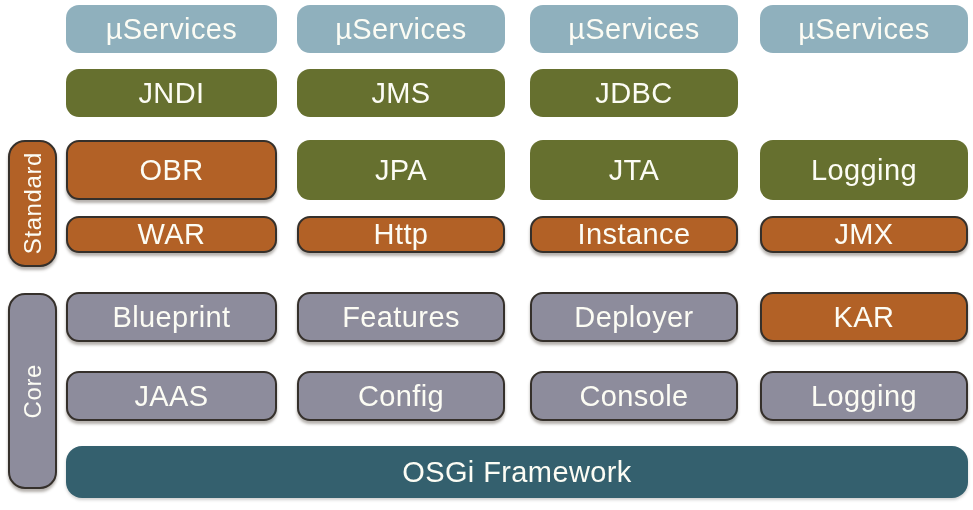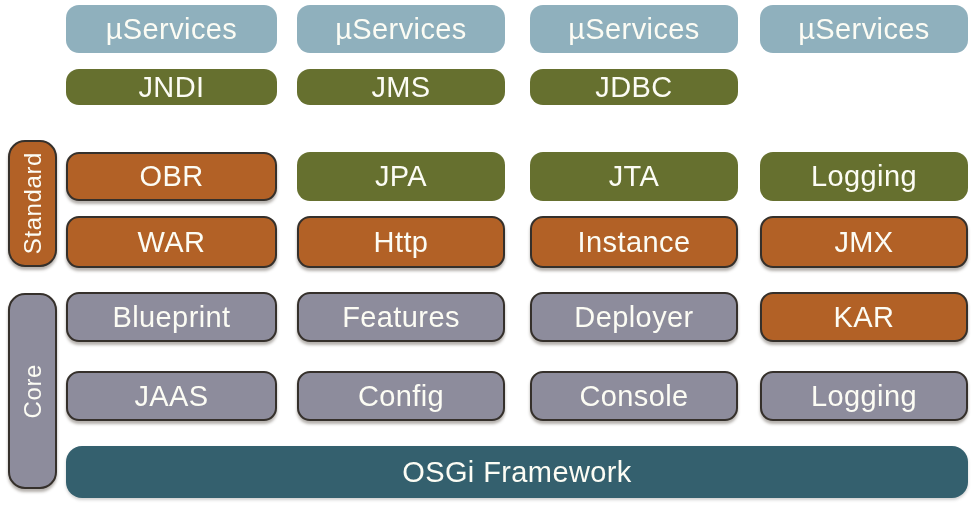--- a/index.html
+++ b/index.html
@@ -34,23 +34,23 @@
     border: 2px solid var(--ink, #35302B);
     box-shadow: 0 3px 3px rgba(70, 60, 50, 0.40);
   }
   
   .col1 { left:  66px; width: 211px; }
   .col2 { left: 297px; width: 208px; }
   .col3 { left: 530px; width: 208px; }
   .col4 { left: 760px; width: 208px; }
   
   .r1 { top:   5px; height: 48px; }
-  .r2 { top:  69px; height: 36px; text-align: center; }
-  .r3 { top: 152px; height: 49px; text-align: right; }
-  .r4 { top: 216px; height: 52px; }
+  .r2 { top:  69px; height: 48px; text-align: center; }
+  .r3 { top: 140px; height: 60px; text-align: right; }
+  .r4 { top: 216px; height: 37px; }
   .r5 { top: 292px; height: 50px; }
   .r6 { top: 371px; height: 50px; }
   
   .osgi {
     left: 66px; top: 446px; width: 902px; height: 52px;
     border-radius: 16px;
     box-shadow: 0 2px 3px rgba(70, 70, 70, 0.25);
   }
   
   .side { left: 8px; width: 49px; border-radius: 17px; }

